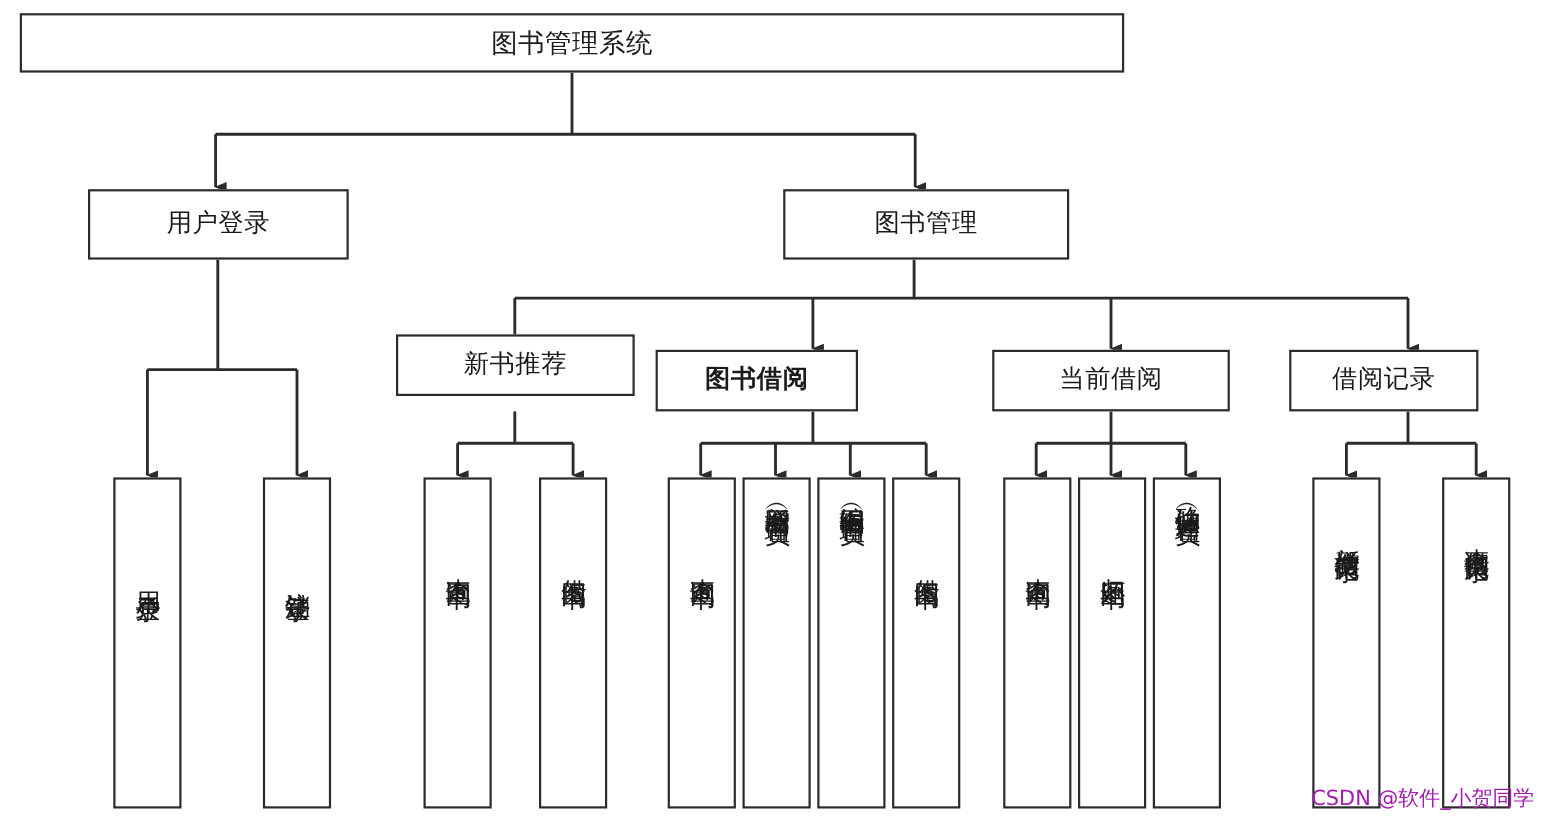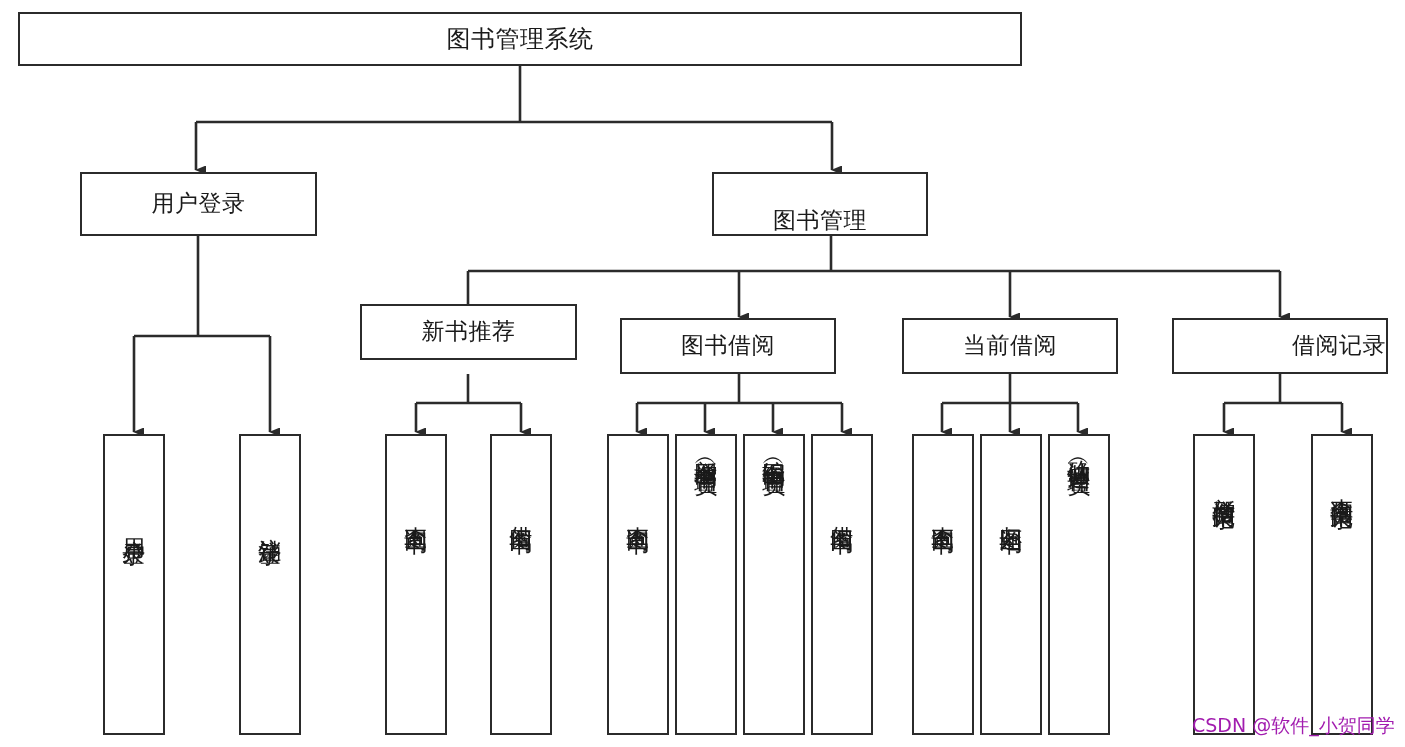--- a/index.html
+++ b/index.html
@@ -135,34 +135,34 @@
     </g>
   </svg>
 
   <div class="node horiz root" style="left:18px; top:12px; width:1004px; height:54px;">
     <span class="label">图书管理系统</span>
   </div>
 
   <div class="node horiz" style="left:80px; top:172px; width:237px; height:64px;">
     <span class="label">用户登录</span>
   </div>
-  <div class="node horiz" style="left:712px; top:172px; width:216px; height:64px;align-items:flex-end;">
+  <div class="node horiz" style="left:712px; top:172px; width:260px; height:64px;">
     <span class="label">图书管理</span>
   </div>
 
   <div class="node horiz" style="left:360px; top:304px; width:217px; height:56px;">
     <span class="label">新书推荐</span>
   </div>
-  <div class="node horiz" style="left:620px; top:318px; width:216px; height:56px;">
+  <div class="node horiz" style="left:596px; top:318px; width:184px; height:56px;font-weight:bold;">
     <span class="label">图书借阅</span>
   </div>
   <div class="node horiz" style="left:902px; top:318px; width:216px; height:56px;">
     <span class="label">当前借阅</span>
   </div>
-  <div class="node horiz" style="left:1172px; top:318px; width:216px; height:56px;justify-content:flex-end;">
+  <div class="node horiz" style="left:1172px; top:318px; width:172px; height:56px;">
     <span class="label">借阅记录</span>
   </div>
 
   <div class="node vert" style="left:103px; top:434px; width:62px; height:301px; padding-top:84px;">
     <span class="label">用户登录</span>
   </div>
   <div class="node vert" style="left:239px; top:434px; width:62px; height:301px; padding-top:84px;">
     <span class="label">注销登录</span>
   </div>
 

